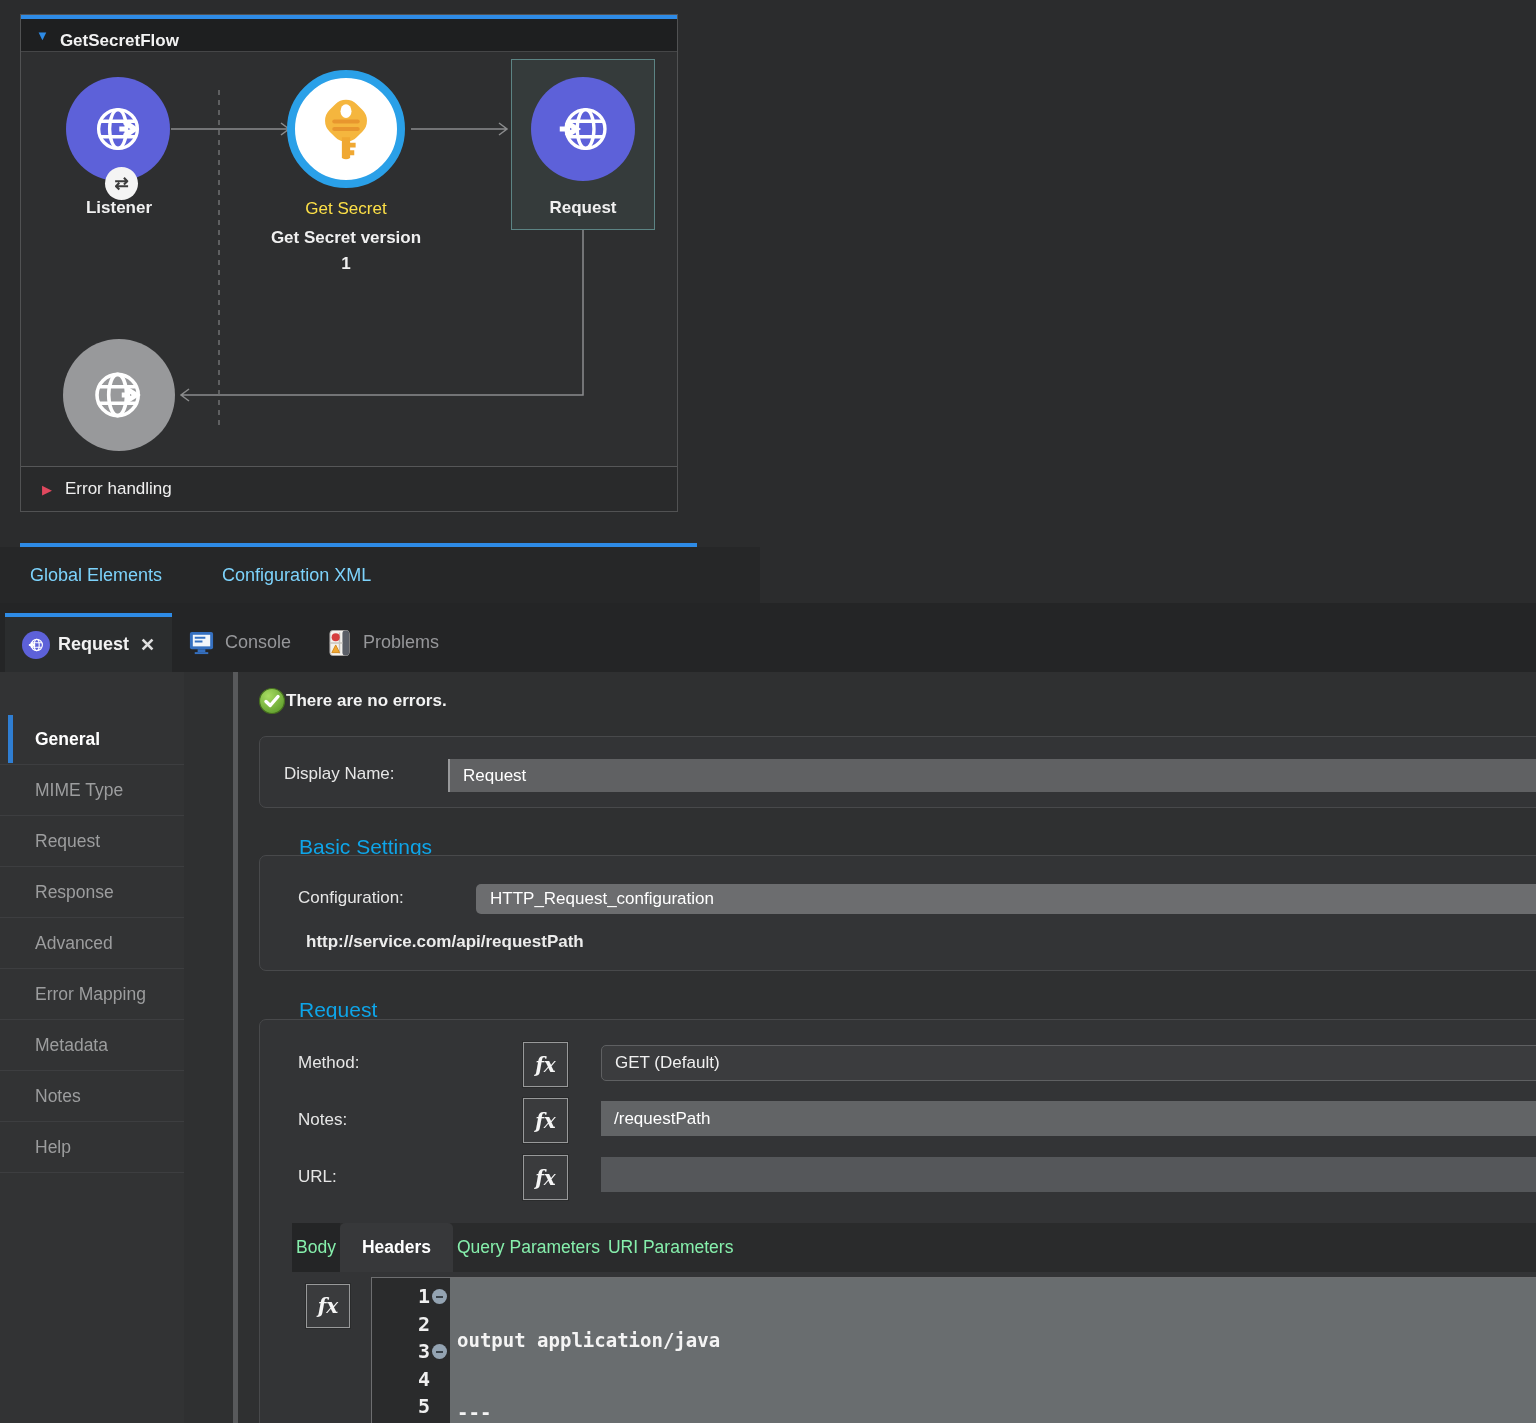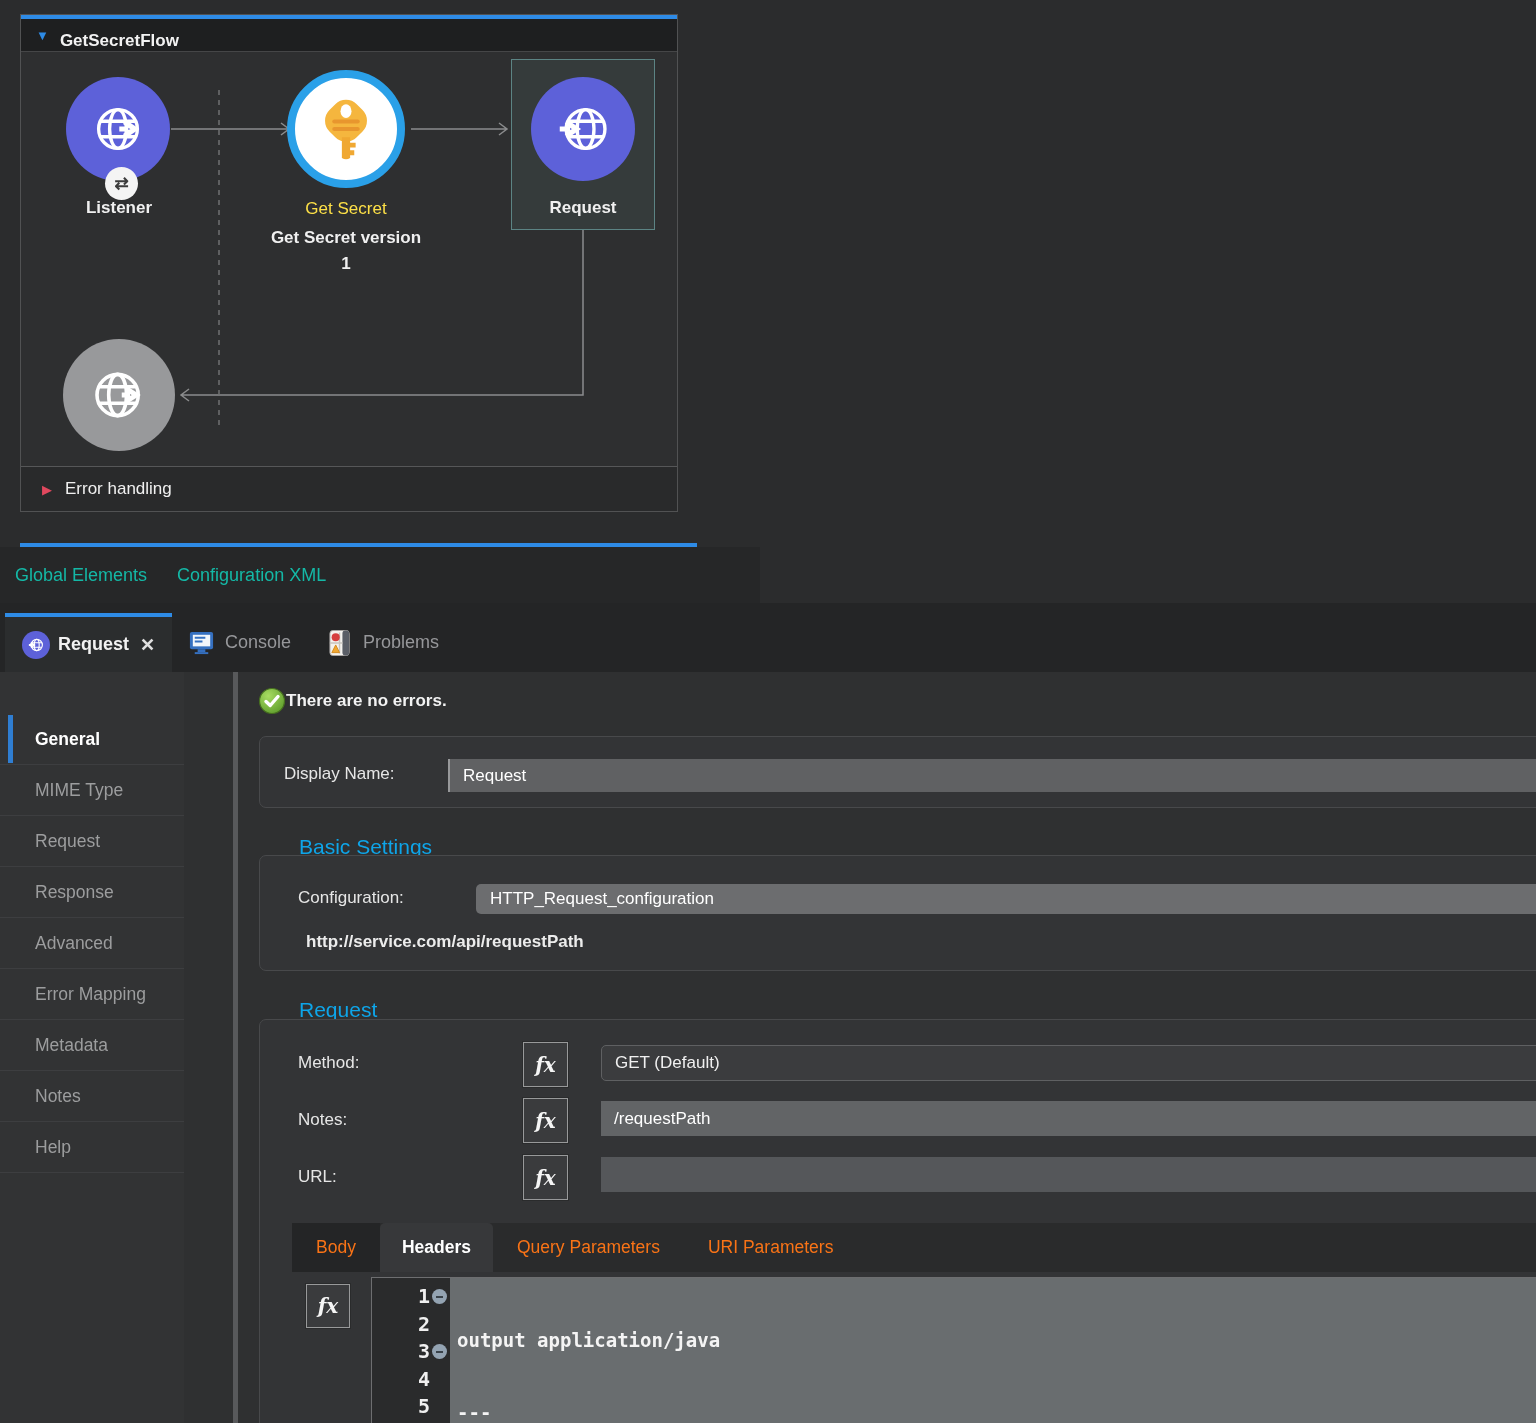--- a/index.html
+++ b/index.html
@@ -55,21 +55,21 @@
   .request-label { left:490px; top:146px; width:144px; }
   .gray-node { left:42px; top:287px; width:112px; height:112px; background:#98999b; }
   .connectors { position:absolute; left:0; top:0; }
 
   
   .flow-underline { position:absolute; left:20px; top:543px; width:677px; height:4px; background:#2e8be6; }
   .editor-tabs {
     position:absolute; left:0; top:547px; width:760px; height:56px;
     background:#262728; display:flex; align-items:stretch;
   }
-  .editor-tab { display:flex; align-items:center; font-size:18px; color:#14b8a6; padding:0 15px; }
+  .editor-tab { display:flex; align-items:center; font-size:18px; color:#7dd3fc; padding:0 30px; }
   .editor-tab.active {
     width:172px; justify-content:center; padding:0;
     background:#37393b; color:#f2f2f2; font-weight:bold;
   }
 
   
   .view-tabbar { position:absolute; left:0; top:603px; width:100%; height:69px; background:#242526; }
   .view-tab-request {
     position:absolute; left:5px; top:10px; width:167px; height:59px;
     background:#2b2d2e; border-top:4px solid #2e8be6;
@@ -144,21 +144,21 @@
     background:#3b3c3e; border:1px solid #5f6062; border-radius:5px 0 0 5px;
     color:#f0f0f0; font-size:17px; display:flex; align-items:center; padding-left:13px;
   }
   .path-input { left:341px; right:0; top:81px; height:35px; background:#626466; }
   .url-input  { left:341px; right:0; top:137px; height:35px; background:#55575a; }
 
   .subtabs {
     position:absolute; left:32px; right:0; top:203px; height:49px;
     background:#2a2b2c; display:flex; align-items:stretch; font-size:17.5px;
   }
-  .subtab { display:flex; align-items:center; padding:0 24px; color:#f97316; }
+  .subtab { display:flex; align-items:center; padding:0 4px; color:#86efac; }
   .subtab.dark { background:#242526; }
   .subtab.active { background:#37383a; color:#ffffff; font-weight:bold; border-radius:5px 5px 0 0; padding:0 22px; }
 
   .fx-editor { left:46px; top:264px; width:44px; height:44px; }
   .code-editor {
     position:absolute; left:111px; right:0; top:257px; bottom:-12px;
     border:1px solid #6d6e70; background:#696d6f; display:flex;
     font-family:"DejaVu Sans Mono", monospace;
   }
   .gutter { width:78px; background:#2a2b2c; position:relative; padding-top:5px; flex:none; }

